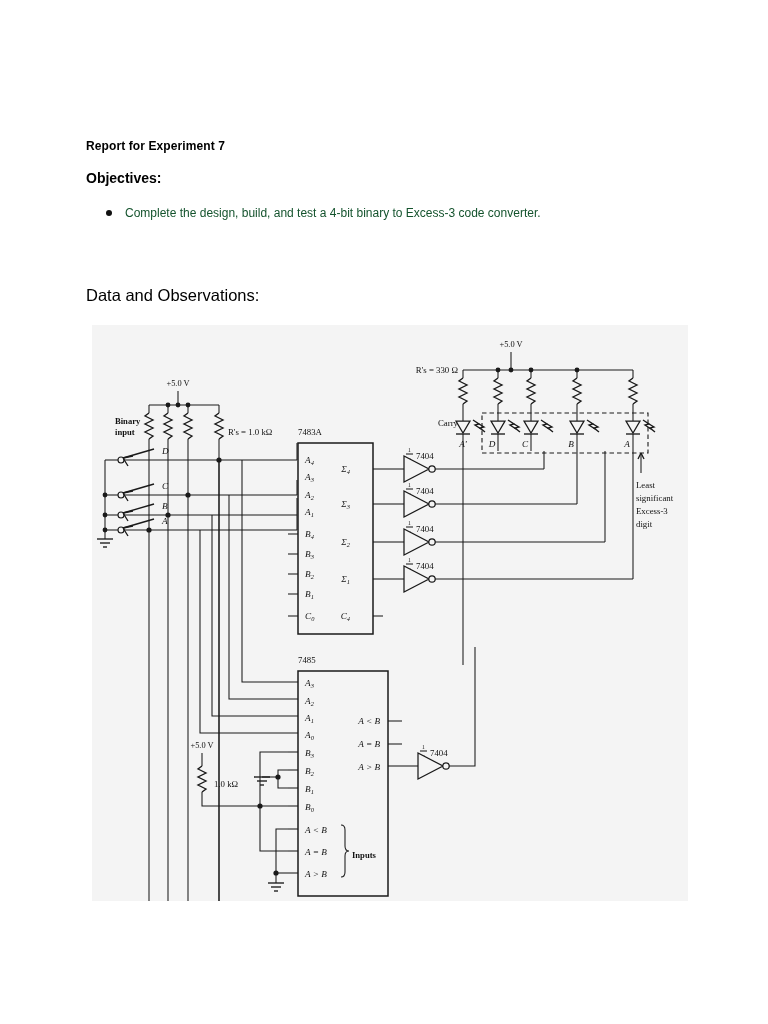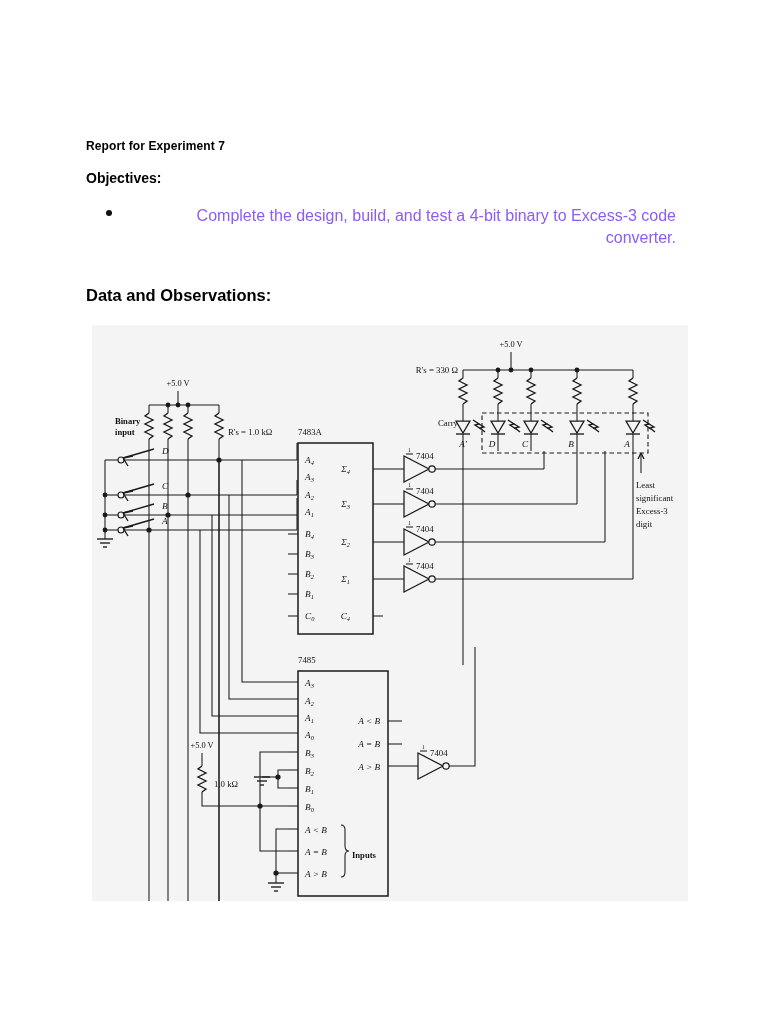--- a/index.html
+++ b/index.html
@@ -2,22 +2,22 @@
 <html><head>
 <meta charset="utf-8">
 <style>
   html,body{margin:0;padding:0;background:#fff;}
   body{width:768px;height:1024px;font-family:"Liberation Sans",sans-serif;color:#000;position:relative;overflow:hidden;}
   .doc{position:absolute;left:0;top:0;width:768px;height:1024px;}
   h1.rep{position:absolute;left:86px;top:139px;margin:0;font-size:12px;font-weight:bold;letter-spacing:.1px;}
   h2.obj{position:absolute;left:86px;top:170px;margin:0;font-size:14px;font-weight:bold;}
   .bullet-row{position:absolute;left:106px;top:205px;width:570px;display:flex;align-items:flex-start;gap:13px;}
   .bullet-dot{width:6px;height:6px;border-radius:50%;background:#111;margin-top:5px;flex:0 0 auto;}
-  .bullet-txt{font-size:16px;line-height:1.35;color:#8b5cf6;text-align:right;}
-  h2.dataobs{position:absolute;left:86px;top:286px;margin:0;font-size:16.5px;font-weight:bold;}
+  .bullet-txt{font-size:12px;line-height:1.35;color:#14532d;}
+  h2.dataobs{position:absolute;left:86px;top:286px;margin:0;font-size:16.5px;font-weight:normal;}
   .figure{position:absolute;left:92px;top:325px;width:596px;height:576px;background:#f4f4f4;}
   svg.sch{position:absolute;left:0;top:0;width:596px;height:576px;}
   .lbl{font-family:"Liberation Serif",serif;font-size:8.4px;fill:#111;}
   .lbl-i{font-family:"Liberation Serif",serif;font-size:9.2px;font-style:italic;fill:#111;}
   .lbl-b{font-family:"Liberation Serif",serif;font-size:8.6px;font-weight:bold;fill:#111;}
   .lbl-ic{font-family:"Liberation Serif",serif;font-size:8.8px;fill:#111;}
   .sub{font-size:6.4px;}
   .frac{font-family:"Liberation Serif",serif;font-size:5.6px;fill:#111;}
   .w{stroke:#1a1a1a;stroke-width:1.05;fill:none;}
   .w2{stroke:#1a1a1a;stroke-width:1.35;fill:none;}

